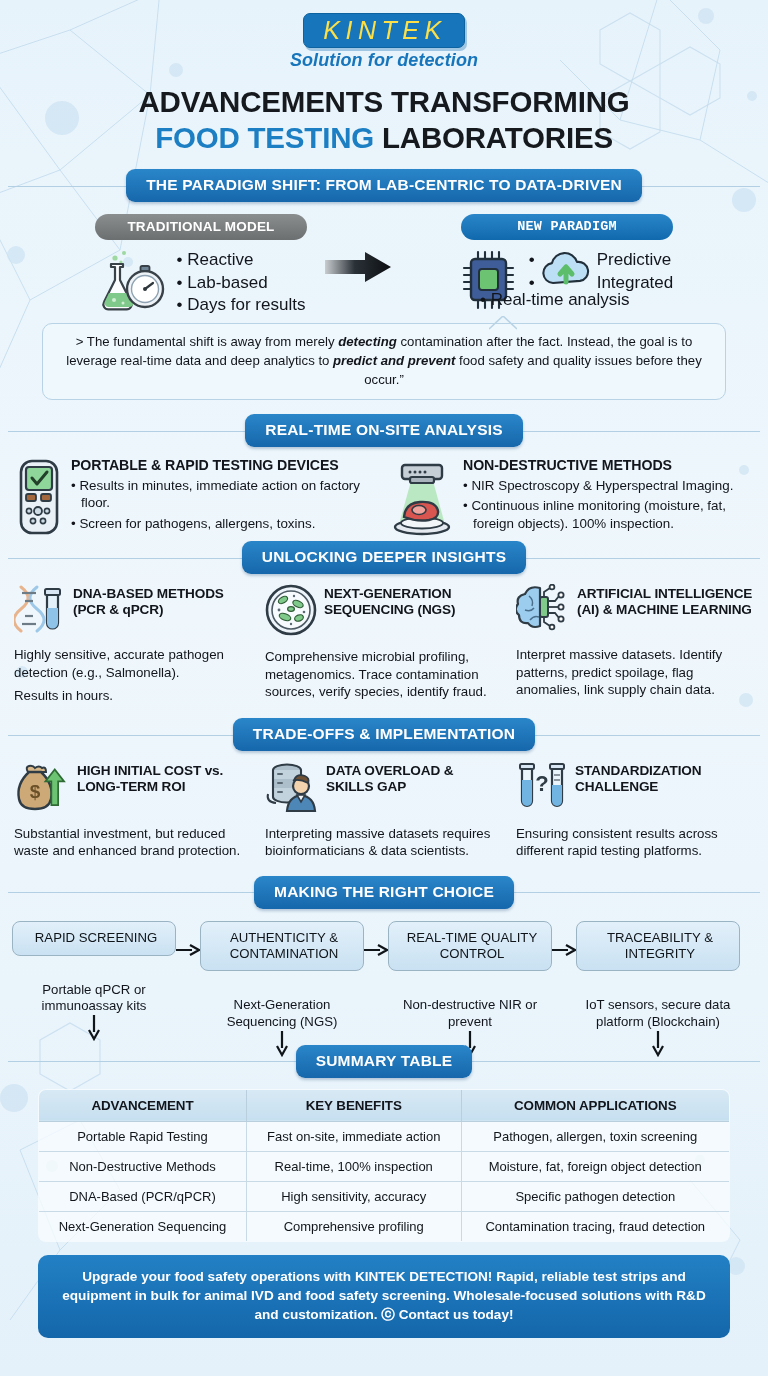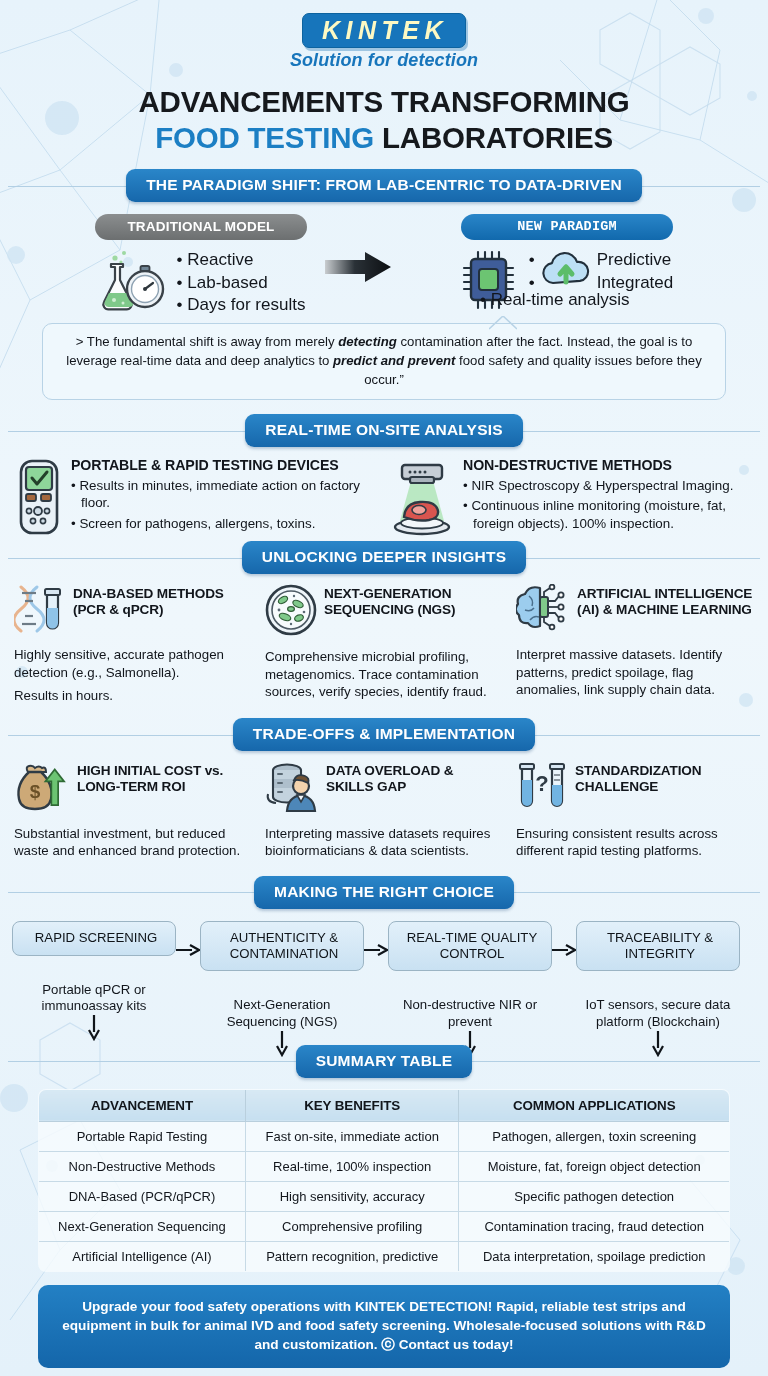--- a/index.html
+++ b/index.html
@@ -16,21 +16,21 @@
 
   
   .logo-wrap { text-align: center; padding-top: 13px; }
   .logo-box {
     display: inline-block; background: #1775bb; border-radius: 7px;
     padding: 3px 17px 4px 17px; position: relative;
     box-shadow: 2px 3px 0 #9fc6e2;
     border: 1.5px solid #0d639f;
   }
   .logo-text {
-    color: #fef9c3; font-weight: bold; font-size: 25px; letter-spacing: 5.5px;
+    color: #fde047; font-weight: normal; font-size: 25px; letter-spacing: 5.5px;
     font-style: italic; font-family: "Liberation Sans", sans-serif; line-height: 1.05;
     padding-left:2px;
     text-align:center;
   }
   .logo-tag {
     color: #1775bb; font-size: 18px; font-weight: bold; font-style: italic;
     margin-top: 2px; letter-spacing: .1px;
   }
   h1.title {
     text-align: center; font-size: 29.5px; font-weight: bold; letter-spacing: -0.2px;
@@ -600,25 +600,20 @@
         <tr>
           <td>DNA-Based (PCR/qPCR)</td>
           <td>High sensitivity, accuracy</td>
           <td>Specific pathogen detection</td>
         </tr>
         <tr>
           <td>Next-Generation Sequencing</td>
           <td>Comprehensive profiling</td>
           <td>Contamination tracing, fraud detection</td>
         </tr>
-        <tr>
-          <td>Artificial Intelligence (AI)</td>
-          <td>Pattern recognition, predictive</td>
-          <td>Data interpretation, spoilage prediction</td>
-        </tr>
       </tbody>
     </table>
   </div>
 
   <div class="cta-wrap">
     <div class="cta">Upgrade your food safety operations with KINTEK DETECTION! Rapid, reliable test strips and equipment in bulk for animal IVD and food safety screening. Wholesale-focused solutions with R&amp;D and customization. ⓒ Contact us today!</div>
   </div>
 
 </div>
 

